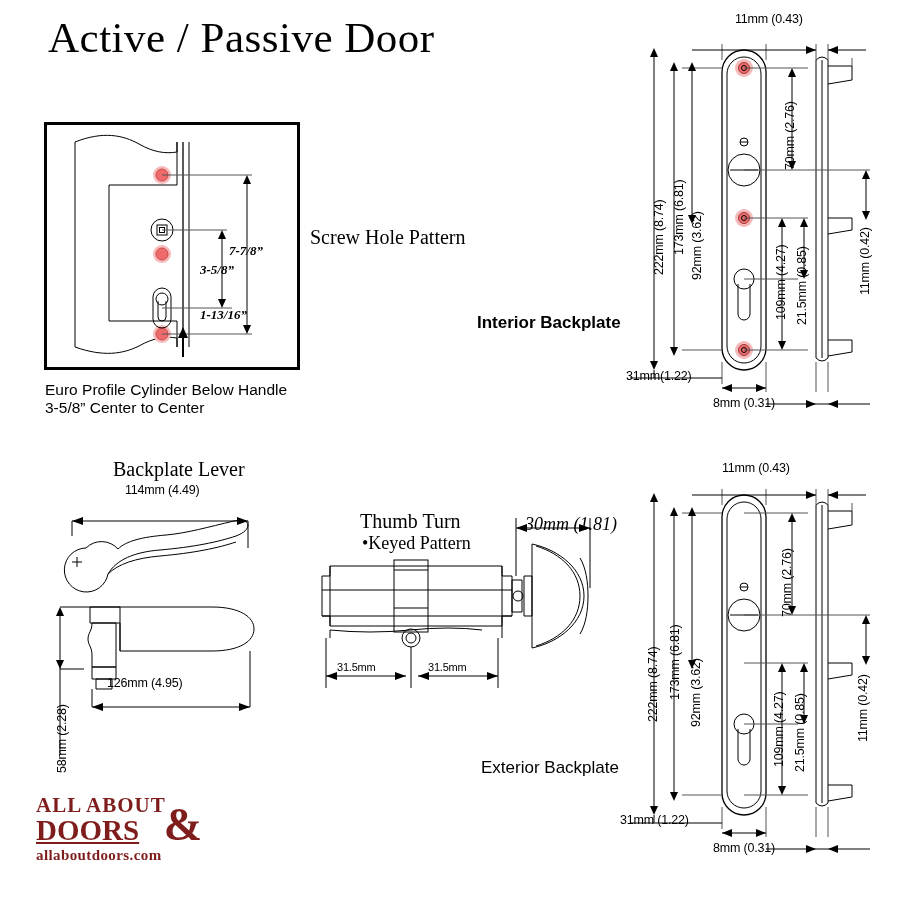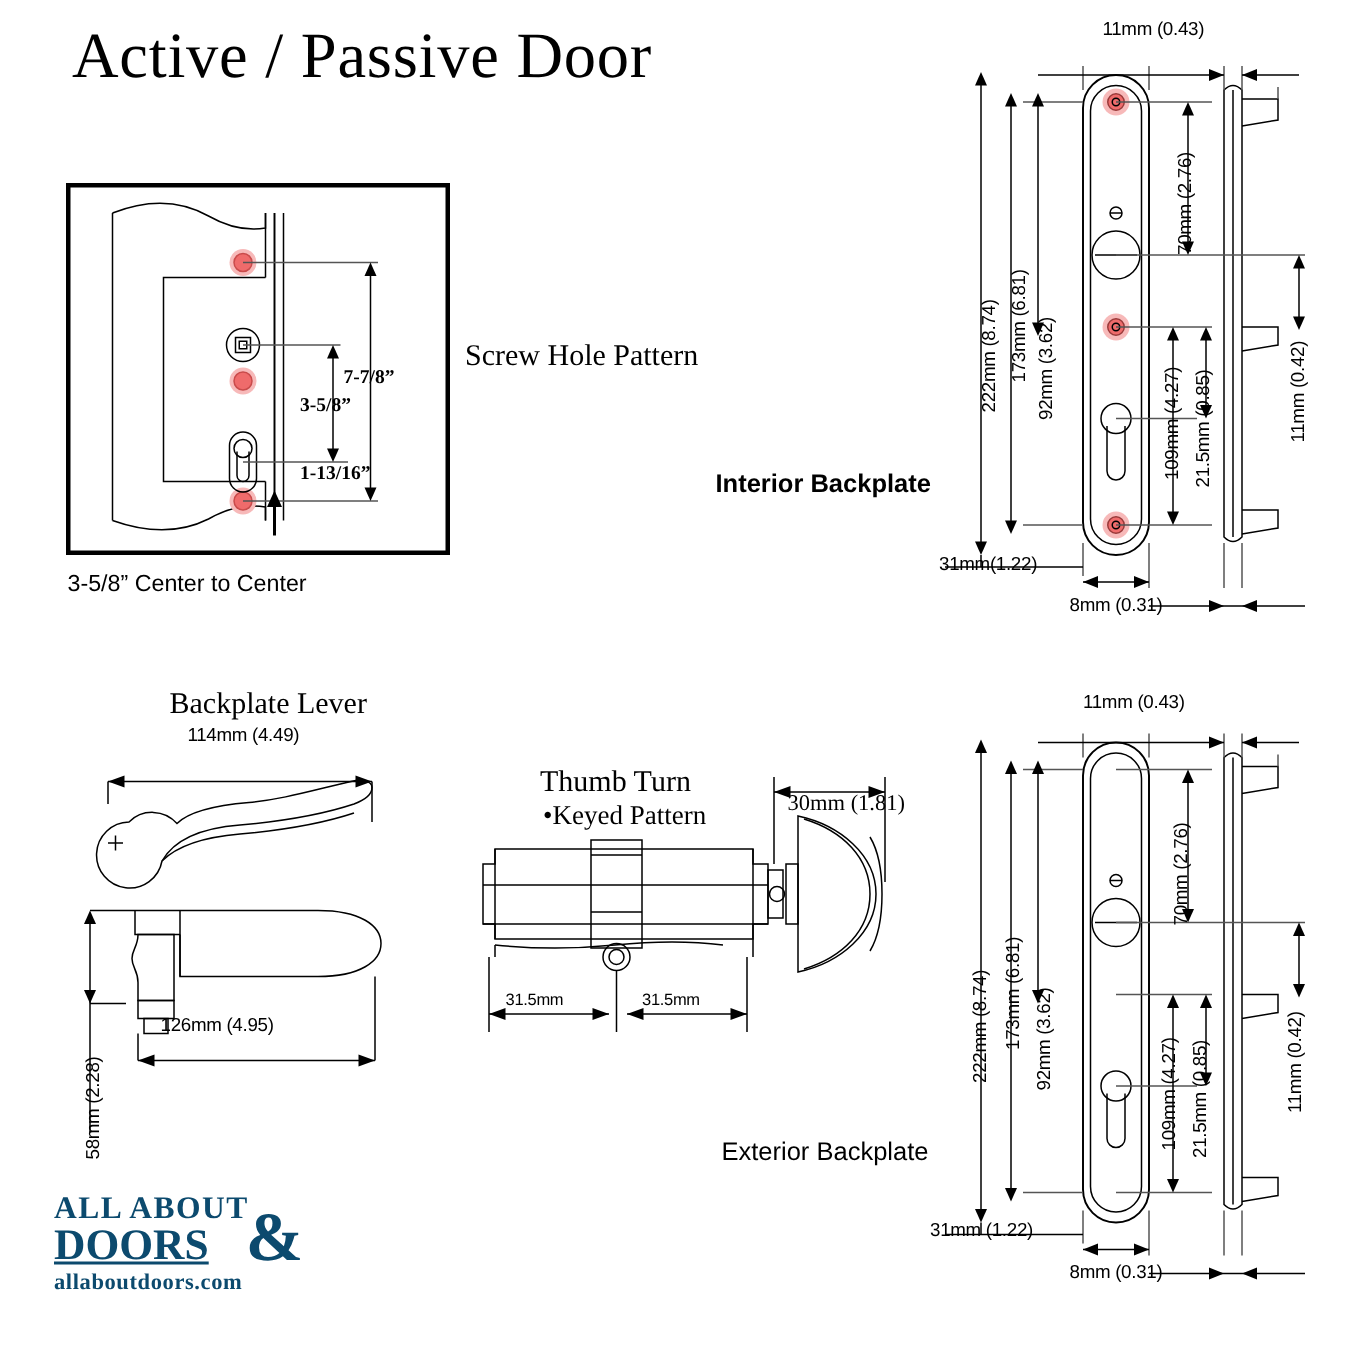--- a/index.html
+++ b/index.html
@@ -8,41 +8,41 @@
   .abs{position:absolute;}
   .serif{font-family:"Liberation Serif",serif;}
 
   
   #page-title{left:48px;top:12px;font-size:43px;line-height:52px;letter-spacing:.5px;}
 
   
   .dim{font-size:12.5px;letter-spacing:-.2px;white-space:nowrap;}
   .dim-sm{font-size:11px;letter-spacing:-.2px;white-space:nowrap;}
   .dim-v{transform-origin:0 0;transform:rotate(-90deg);}
-  .dimserif{font-family:"Liberation Serif",serif;font-size:13px;font-weight:bold;white-space:nowrap;}
+  .dimserif{font-family:"Liberation Serif",serif;font-size:13px;font-weight:bold;white-space:nowrap;font-style:italic;}
 
   
   .cap-serif{font-family:"Liberation Serif",serif;font-size:20px;white-space:nowrap;}
   .cap-sans{font-size:17px;white-space:nowrap;}
   .cfg-block{font-size:15.5px;line-height:17.5px;white-space:nowrap;}
 
   
   #door-config-box{left:44px;top:122px;width:256px;height:248px;border:3px solid #000;
                    background:#fff;box-sizing:border-box;}
 
   
   svg{display:block;overflow:visible;}
   .ln{stroke:#000;fill:none;}
   .thin{stroke-width:1;}
   .med{stroke-width:1.3;}
   .thick{stroke-width:2;}
   .gray{stroke:#555;stroke-width:1;}
 
   
-  #logo{left:36px;top:795px;color:#0c4a6e;font-family:"Liberation Serif",serif;
+  #logo{left:36px;top:795px;color:#7f1d1d;font-family:"Liberation Serif",serif;
         font-weight:bold;}
   #logo .l1{font-size:21px;letter-spacing:1px;line-height:21px;}
   #logo .l2{font-size:29px;letter-spacing:0px;line-height:29px;text-decoration:underline;}
   #logo .l3{font-size:31px;letter-spacing:0px;line-height:30px;}
   #logo .l4{font-size:15px;letter-spacing:.4px;line-height:20px;}
   #logo .amp{font-size:40px;line-height:0;vertical-align:-6px;}
   #logo-top{display:flex;align-items:flex-end;}
 </style>
 </head>
 <body>
@@ -111,20 +111,21 @@
   </svg>
 </div>
 
 <div class="abs dimserif" style="left:229px;top:243px;">7-7/8”</div>
 <div class="abs dimserif" style="left:200px;top:262px;">3-5/8”</div>
 <div class="abs dimserif" style="left:200px;top:307px;">1-13/16”</div>
 
 <div class="abs cap-serif" style="left:310px;top:226px;">Screw Hole Pattern</div>
 
 <div class="abs cfg-block" style="left:45px;top:381px;">
+  <div>Euro Profile Cylinder Below Handle</div>
   <div>3-5/8” Center to Center</div>
 </div>
 
 <div class="abs" style="left:630px;top:18px;">
   <svg width="270" height="380" viewBox="0 0 270 380">
 
     <g>
       <path class="ln med" d="M92 54 a22 22 0 0 1 44 0 L136 330 a22 22 0 0 1 -44 0 Z"></path>
       <path class="ln thin" d="M97 56 a17 17 0 0 1 34 0 L131 328 a17 17 0 0 1 -34 0 Z"></path>
     </g>
@@ -372,21 +373,21 @@
     </g>
 
     <g>
       <path class="ln thin" d="M106 178 L186 178"></path>
       <path d="M106 178 l11 -4 l0 8 Z" fill="#000"></path>
       <path d="M186 178 l-11 -4 l0 8 Z" fill="#000"></path>
       <path class="ln thin" d="M186 140 L186 190"></path>
     </g>
   </svg>
 </div>
-<div class="abs dimserif" style="left:525px;top:528px;font-weight:normal;font-size:15px;">30mm (1.81)</div>
+<div class="abs dimserif" style="left:525px;top:514px;font-weight:normal;font-size:18px;">30mm (1.81)</div>
 <div class="abs dim-sm" style="left:337px;top:661px;">31.5mm</div>
 <div class="abs dim-sm" style="left:428px;top:661px;">31.5mm</div>
 
 <div class="abs" style="left:630px;top:463px;">
   <svg width="270" height="380" viewBox="0 0 270 380">
     <g>
       <path class="ln med" d="M92 54 a22 22 0 0 1 44 0 L136 330 a22 22 0 0 1 -44 0 Z"></path>
       <path class="ln thin" d="M97 56 a17 17 0 0 1 34 0 L131 328 a17 17 0 0 1 -34 0 Z"></path>
     </g>
     <g>

